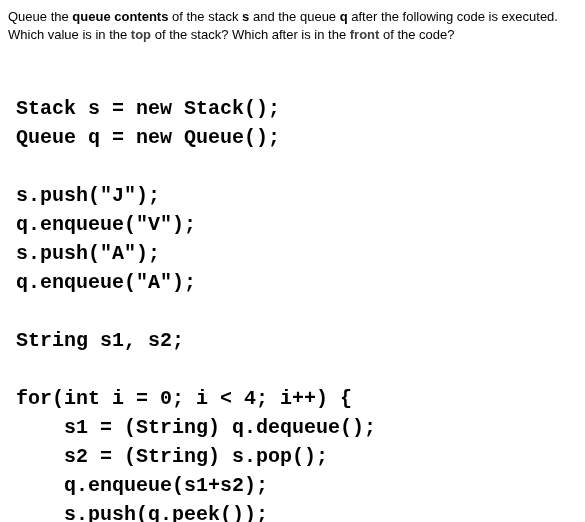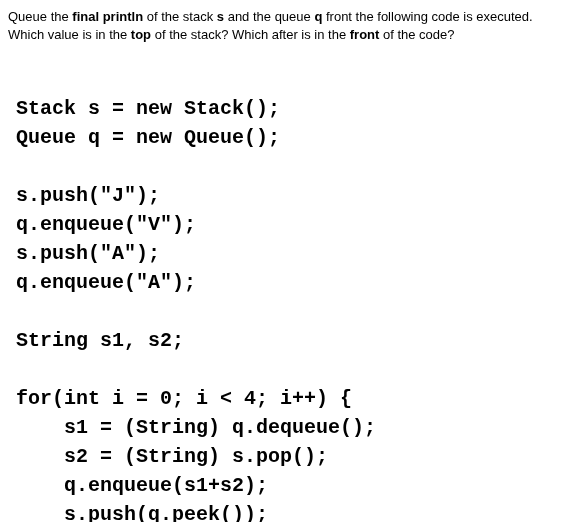--- a/index.html
+++ b/index.html
@@ -13,37 +13,37 @@
       box-sizing: border-box;
     }
     .question {
       line-height: 1.4;
       margin-bottom: 50px;
     }
     .question .bold {
       font-weight: bold;
     }
     .question .red {
-      color: #000000;
+      color: #404040;
       font-weight: bold;
     }
     .code {
       font-family: "Courier New", Courier, monospace;
       font-size: 20px;
       font-weight: bold;
       white-space: pre;
       line-height: 1.45;
       margin-left: 8px;
     }
   </style>
 </head>
 <body>
 
 <div class="question">
-  <span>Queue the </span><span class="bold">final println</span><span> of the stack </span><span class="bold">s</span><span> and the queue </span><span class="bold">q</span><span> front the following code is executed.</span><br>
+  <span>Queue the </span><span class="bold">queue contents</span><span> of the stack </span><span class="bold">s</span><span> and the queue </span><span class="bold">q</span><span> after the following code is executed.</span><br>
   <span>Which value is in the </span><span class="red">top</span><span> of the stack? Which after is in the </span><span class="red">front</span><span> of the code?</span>
 </div>
 
 <div class="code">Stack s = new Stack();
 Queue q = new Queue();
 
 s.push("J");
 q.enqueue("V");
 s.push("A");
 q.enqueue("A");

